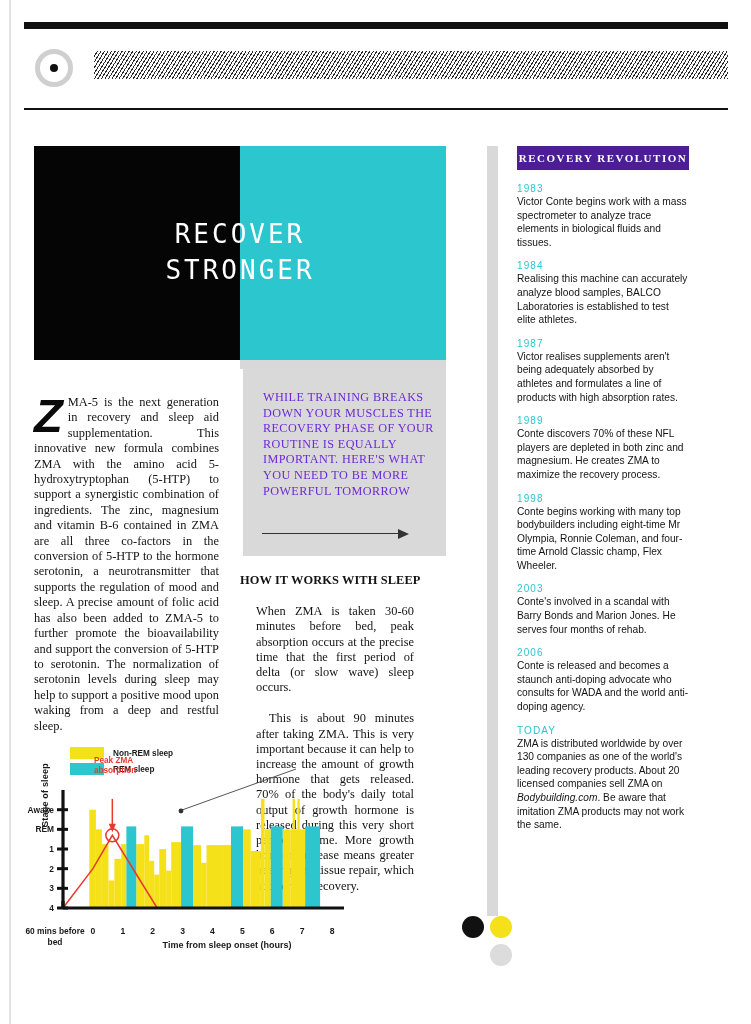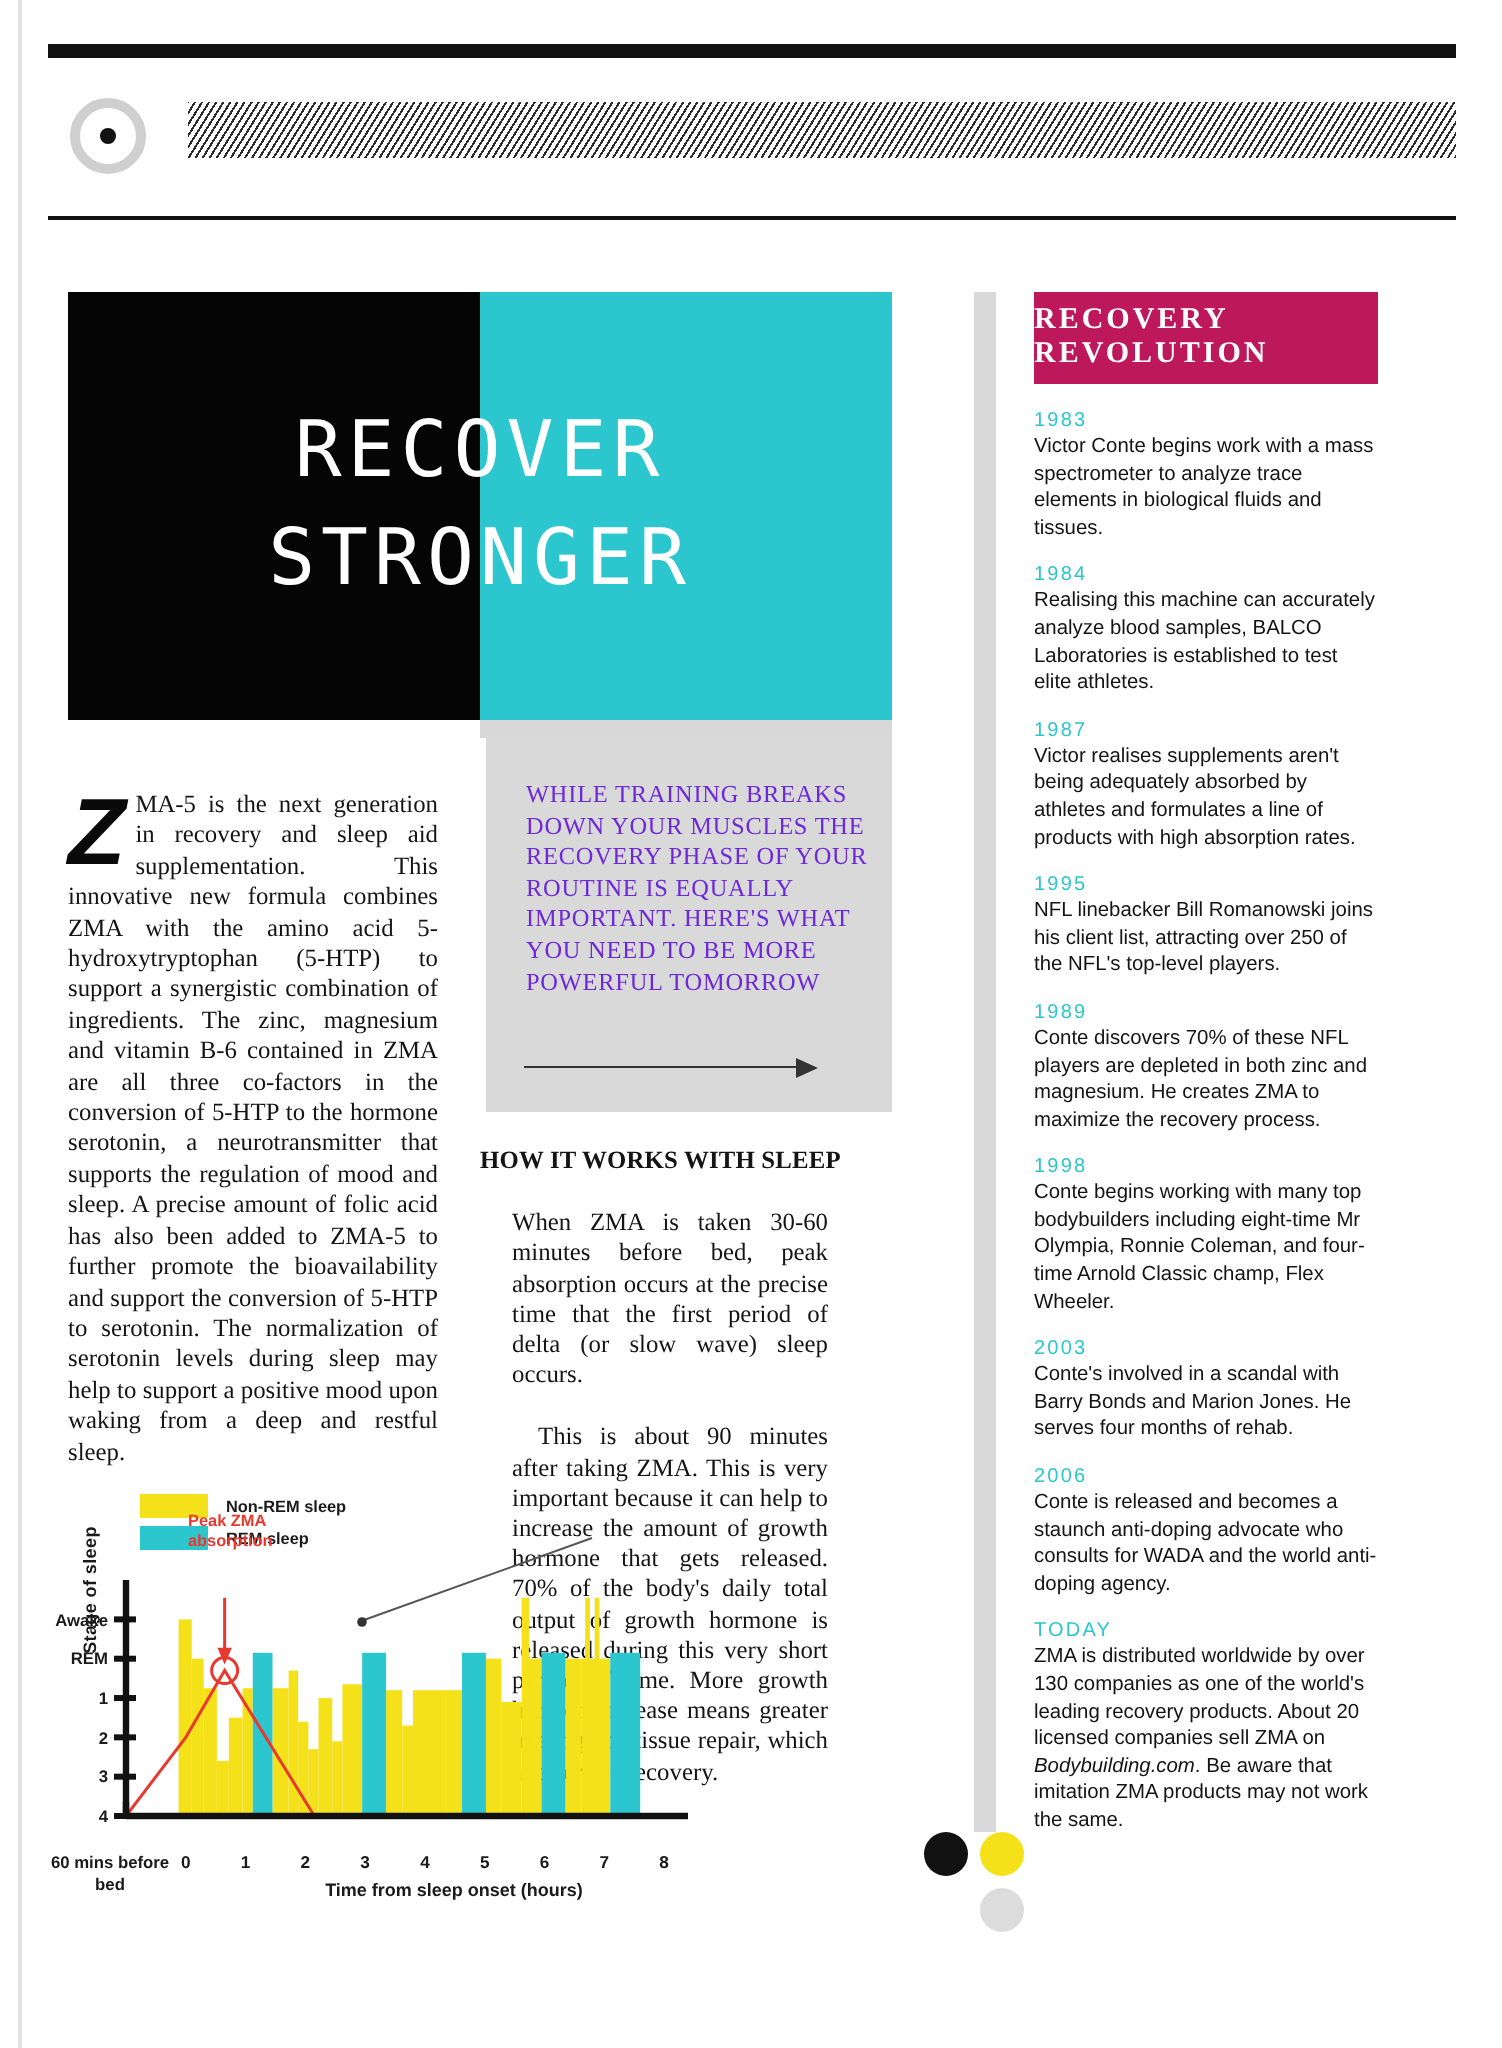--- a/index.html
+++ b/index.html
@@ -26,21 +26,21 @@
   .edge-rule{position:absolute;left:9px;top:0;width:2px;height:1024px;background:#e2e2e2;}
 
   
   .hero{position:absolute;left:34px;top:146px;width:412px;height:214px;}
   .hero-black{position:absolute;left:0;top:0;width:206px;height:214px;background:#050505;}
   .hero-teal{position:absolute;left:206px;top:0;width:206px;height:214px;background:#2cc6ce;}
   .hero-shadow{position:absolute;left:206px;top:214px;width:206px;height:9px;background:#d8d8d8;}
   .hero-title{position:absolute;left:0;top:0;width:412px;height:214px;
     display:flex;flex-direction:column;justify-content:center;align-items:center;
     color:#fff;font-family:"DejaVu Sans Mono",monospace;font-weight:300;
-    font-size:39px;letter-spacing:3px;line-height:1.38;text-align:center;}
+    font-size:26px;letter-spacing:3px;line-height:1.38;text-align:center;}
   .hero-title span{display:block;white-space:nowrap;}
 
   
   .col-left{position:absolute;left:34px;top:395px;width:185px;
     font-family:"Liberation Serif",serif;font-size:12.4px;line-height:15.4px;
     color:#141414;text-align:justify;}
   .dropcap{float:left;font-family:"Liberation Sans",sans-serif;font-weight:700;
     font-size:47px;line-height:38px;margin:2px 5px 0 0;color:#0a0a0a;
     font-style:italic;}
 
@@ -84,22 +84,22 @@
   .xcaption{position:absolute;left:90px;top:196px;width:230px;text-align:center;
     font-size:9px;font-weight:700;color:#1a1a1a;}
   .pre-bed{position:absolute;left:2px;top:182px;width:62px;text-align:center;
     font-size:8.4px;font-weight:700;color:#1a1a1a;line-height:11px;}
   .peak-label{position:absolute;left:72px;top:12px;width:72px;
     font-size:8.2px;font-weight:700;color:#e8392f;line-height:10px;}
 
   
   .v-divider{position:absolute;left:487px;top:146px;width:11px;height:770px;background:#d9d9d9;}
   .sidebar{position:absolute;left:517px;top:146px;width:172px;}
-  .side-badge{background:#be185d;color:#fff;font-family:"Liberation Serif",serif;
-    font-size:15px;font-weight:700;letter-spacing:1.5px;
+  .side-badge{background:#4c1d95;color:#fff;font-family:"Liberation Serif",serif;
+    font-size:11px;font-weight:700;letter-spacing:1.5px;text-align:center;
     padding:6px 0 6px 0;margin-bottom:13px;}
   .tl-item{margin-bottom:11px;}
   .tl-year{color:#2cc6ce;font-size:10px;font-weight:400;letter-spacing:1.1px;
     margin-bottom:1px;}
   .tl-text{font-size:10.2px;line-height:13.6px;color:#141414;}
   .tl-text em{font-style:italic;}
 
   .dots{position:absolute;left:462px;top:908px;width:80px;height:58px;}
   .dot{position:absolute;width:22px;height:22px;border-radius:50%;}
   .dot-black{left:0;top:8px;background:#111;}
@@ -254,24 +254,20 @@
         </div>
         <div class="tl-item">
           <div class="tl-year">1984</div>
           <div class="tl-text">Realising this machine can accurately analyze blood samples, BALCO Laboratories is established to test elite athletes.</div>
         </div>
         <div class="tl-item">
           <div class="tl-year">1987</div>
           <div class="tl-text">Victor realises supplements aren't being adequately absorbed by athletes and formulates a line of products with high absorption rates.</div>
         </div>
         <div class="tl-item">
-          <div class="tl-year">1995</div>
-          <div class="tl-text">NFL linebacker Bill Romanowski joins his client list, attracting over 250 of the NFL's top-level players.</div>
-        </div>
-        <div class="tl-item">
           <div class="tl-year">1989</div>
           <div class="tl-text">Conte discovers 70% of these NFL players are depleted in both zinc and magnesium. He creates ZMA to maximize the recovery process.</div>
         </div>
         <div class="tl-item">
           <div class="tl-year">1998</div>
           <div class="tl-text">Conte begins working with many top bodybuilders including eight-time Mr Olympia, Ronnie Coleman, and four-time Arnold Classic champ, Flex Wheeler.</div>
         </div>
         <div class="tl-item">
           <div class="tl-year">2003</div>
           <div class="tl-text">Conte's involved in a scandal with Barry Bonds and Marion Jones. He serves four months of rehab.</div>

